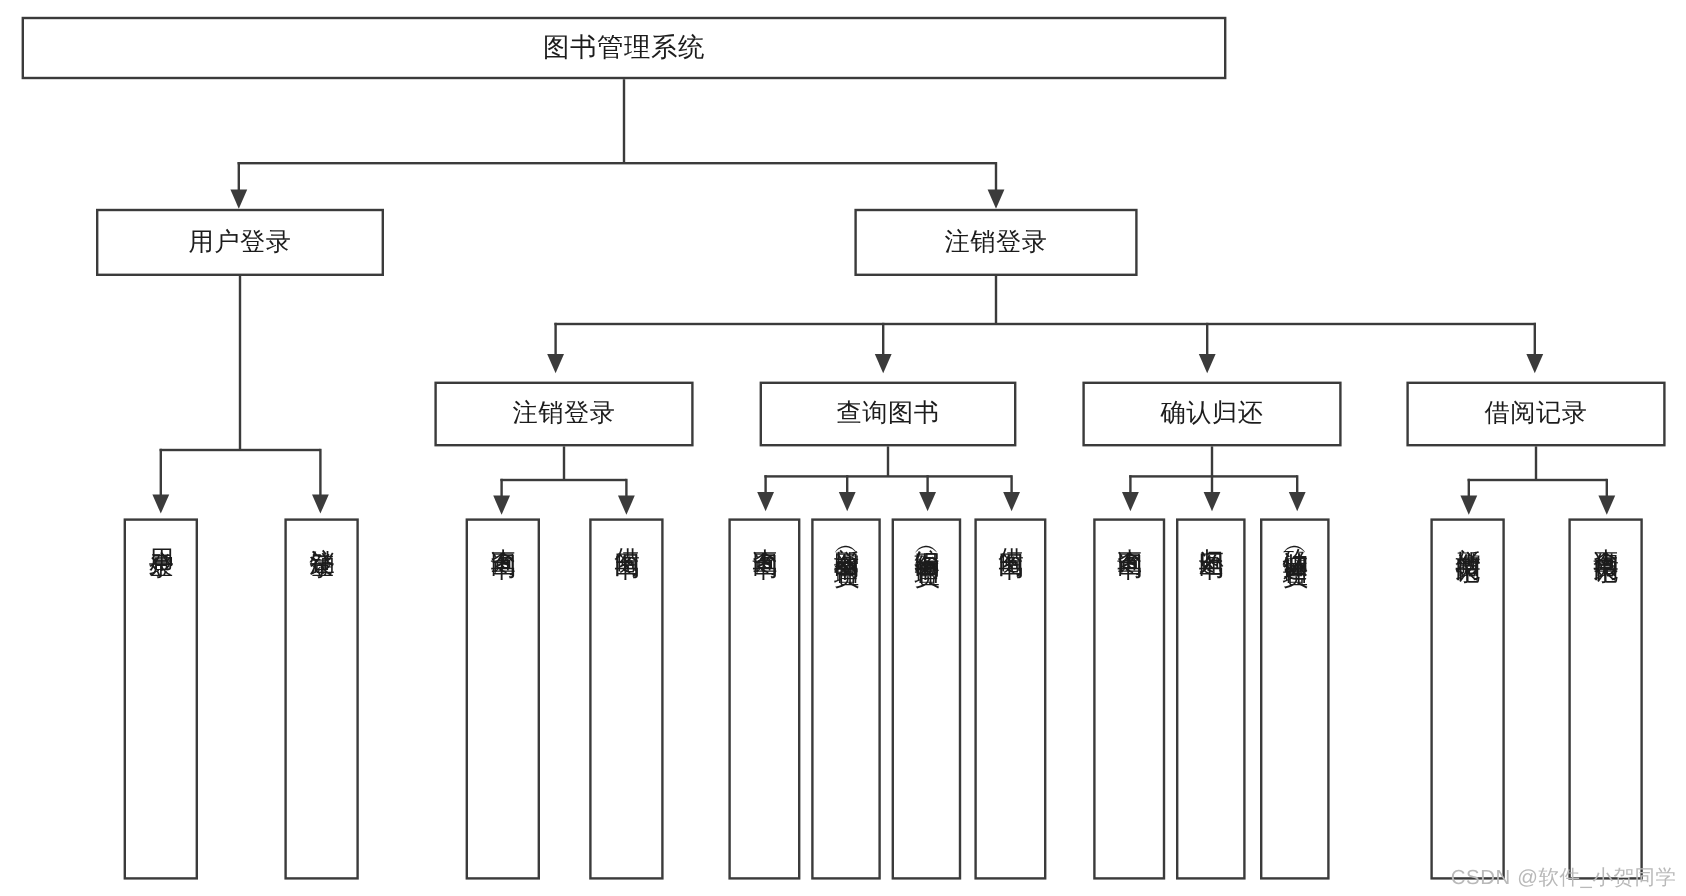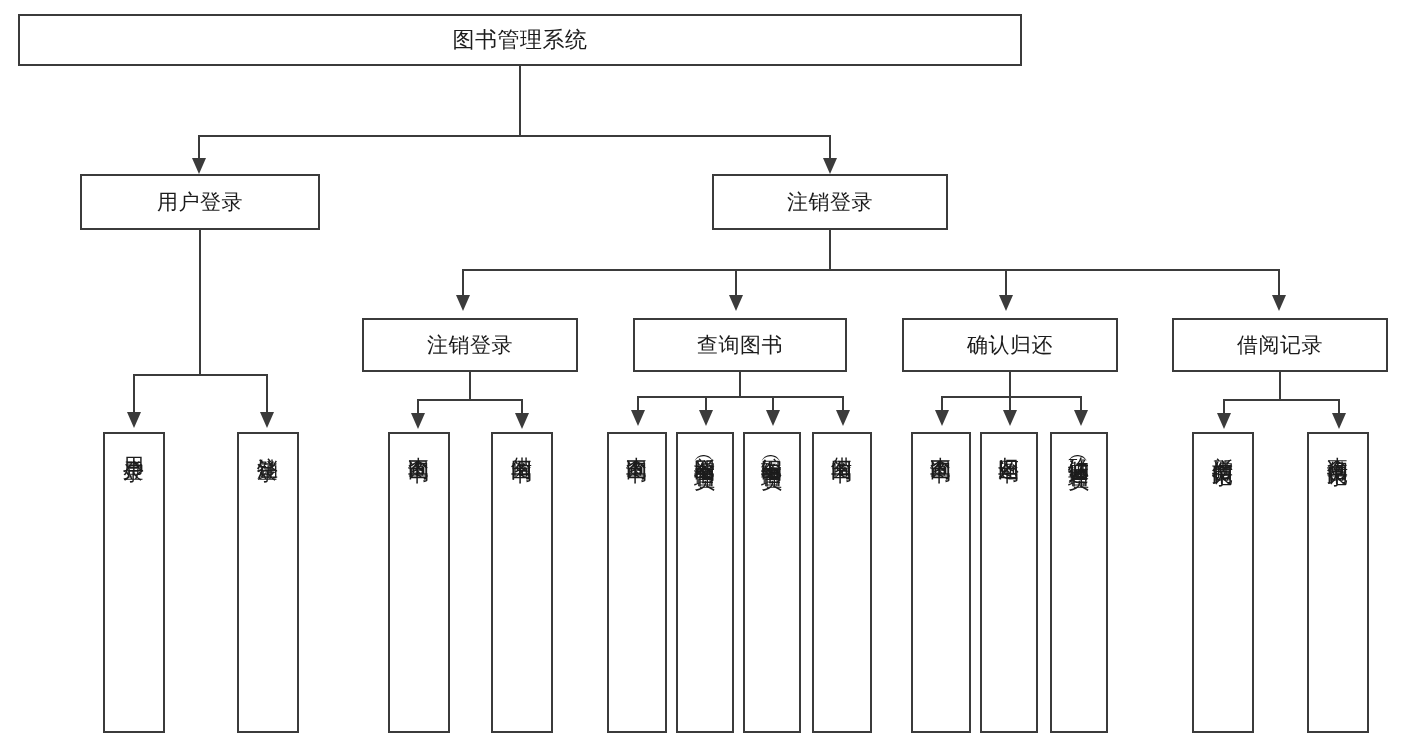--- a/index.html
+++ b/index.html
@@ -214,14 +214,15 @@
     <span class="label">确认归还（管理员）</span>
   </div>
 
   <div class="node vertical" style="left:1192px; top:432px; width:62px; height:301px;">
     <span class="label">新增借阅记录</span>
   </div>
   <div class="node vertical" style="left:1307px; top:432px; width:62px; height:301px;">
     <span class="label">查询借阅记录</span>
   </div>
 
+  <div id="watermark">CSDN @软件_小贺同学</div>
 
 </div>
 
 </body></html>

